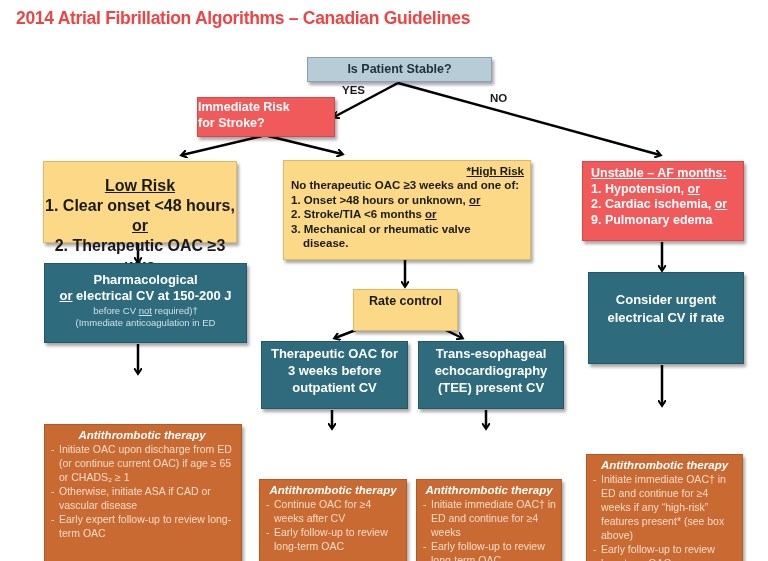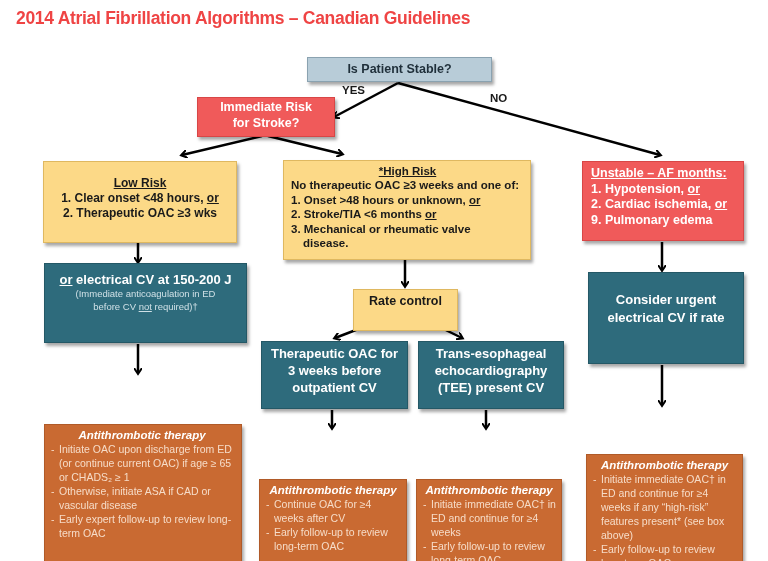--- a/index.html
+++ b/index.html
@@ -10,22 +10,22 @@
     color: #ef4444; font-size: 17.5px; font-weight: bold; letter-spacing: -0.3px;
     white-space: nowrap;
   }
   .box {
     position: absolute;
     box-shadow: 2px 3px 3px rgba(0,0,0,0.35);
     font-weight: bold;
     line-height: 1.25;
   }
   .gray { background: #b8ccd8; border: 1px solid #8aa2b0; color: #1f2f3a; text-align: center; font-size: 12.5px; }
-  .red { background: #f05a5a; border: 1px solid #d84646; color: #ffffff; text-align: center; }
-  .yellow { background: #fcd987; border: 1px solid #dfb860; color: #1a1a1a; font-size: 12px; }
+  .red { background: #f05a5a; border: 1px solid #d84646; color: #ffffff; text-align: left; }
+  .yellow { background: #fcd987; border: 1px solid #dfb860; color: #1a1a1a; font-size: 16px; }
   .teal { background: #2e6b7c; border: 1px solid #245866; color: #ffffff; text-align: center; font-size: 13px; }
   .orange { background: #c96a32; border: 1px solid #b05a28; color: #f6dcc8; font-size: 10.5px; font-weight: normal; line-height: 1.33; margin-top: 48px; }
   .orange .ohead { color: #ffffff; font-weight: bold; font-style: italic; text-align: center; font-size: 11.5px; }
   .u { text-decoration: underline; }
   .small { font-size: 9.5px; font-weight: normal; color: #cfe0e6; line-height: 1.3; }
   .bullet { display: flex; }
   .bullet .dash { width: 10px; flex: none; padding-left: 2px; }
   .lbl { position: absolute; font-weight: bold; font-size: 11.5px; color: #1a1a1a; }
   svg.lines { position: absolute; left: 0; top: 0; }
   .line-text { display: block; }
@@ -70,39 +70,40 @@
   <span class="line-text">for Stroke?</span>
 </div>
 
 <div class="box yellow" style="left:43px;top:161px;width:194px;height:82px;padding-top:14px;text-align:center;">
   <span class="line-text u">Low Risk</span>
   <span class="line-text"><span>1. Clear onset &lt;48 hours, </span><span class="u">or</span></span>
   <span class="line-text"><span>2. Therapeutic OAC ≥3 wks</span></span>
 </div>
 
 <div class="box yellow" style="left:283px;top:160px;width:248px;height:100px;padding:3px 6px 0 7px;font-size:11.5px;">
-  <span class="line-text u" style="text-align:center;">*High Risk</span>
+  <span class="line-text u" style="text-align:right;">*High Risk</span>
   <span class="line-text">No therapeutic OAC ≥3 weeks and one of:</span>
   <span class="line-text"><span>1. Onset &gt;48 hours or unknown, </span><span class="u">or</span></span>
   <span class="line-text"><span>2. Stroke/TIA &lt;6 months </span><span class="u">or</span></span>
   <span class="line-text"><span>3. Mechanical or rheumatic valve</span></span>
   <span class="line-text" style="padding-left:12px;"><span>disease.</span></span>
 </div>
 
 <div class="box red" style="left:582px;top:161px;width:162px;height:80px;padding:4px 8px 0 8px;text-align:left;font-size:12.5px;">
   <span class="line-text u">Unstable – AF months:</span>
   <span class="line-text"><span>1. Hypotension, </span><span class="u">or</span></span>
   <span class="line-text"><span>2. Cardiac ischemia, </span><span class="u">or</span></span>
   <span class="line-text"><span>9. Pulmonary edema</span></span>
 </div>
 
 <div class="box teal" style="left:44px;top:263px;width:203px;height:80px;padding-top:8px;">
+  <span class="line-text">Pharmacological</span>
   <span class="line-text"><span class="u">or</span><span> electrical CV at 150-200 J</span></span>
+  <span class="line-text small"><span>before CV </span><span class="u">not</span><span> required)†</span></span>
   <span class="line-text small">(Immediate anticoagulation in ED</span>
-  <span class="line-text small"><span>before CV </span><span class="u">not</span><span> required)†</span></span>
 </div>
 
 <div class="box yellow" style="left:353px;top:289px;width:105px;height:42px;line-height:23px;text-align:center;font-size:12.5px;">
   <span>Rate control</span>
 </div>
 
 <div class="box teal" style="left:261px;top:341px;width:147px;height:68px;padding-top:4px;font-size:13px;line-height:1.3;">
   <span class="line-text">Therapeutic OAC for</span>
   <span class="line-text">3 weeks before</span>
   <span class="line-text">outpatient CV</span>

